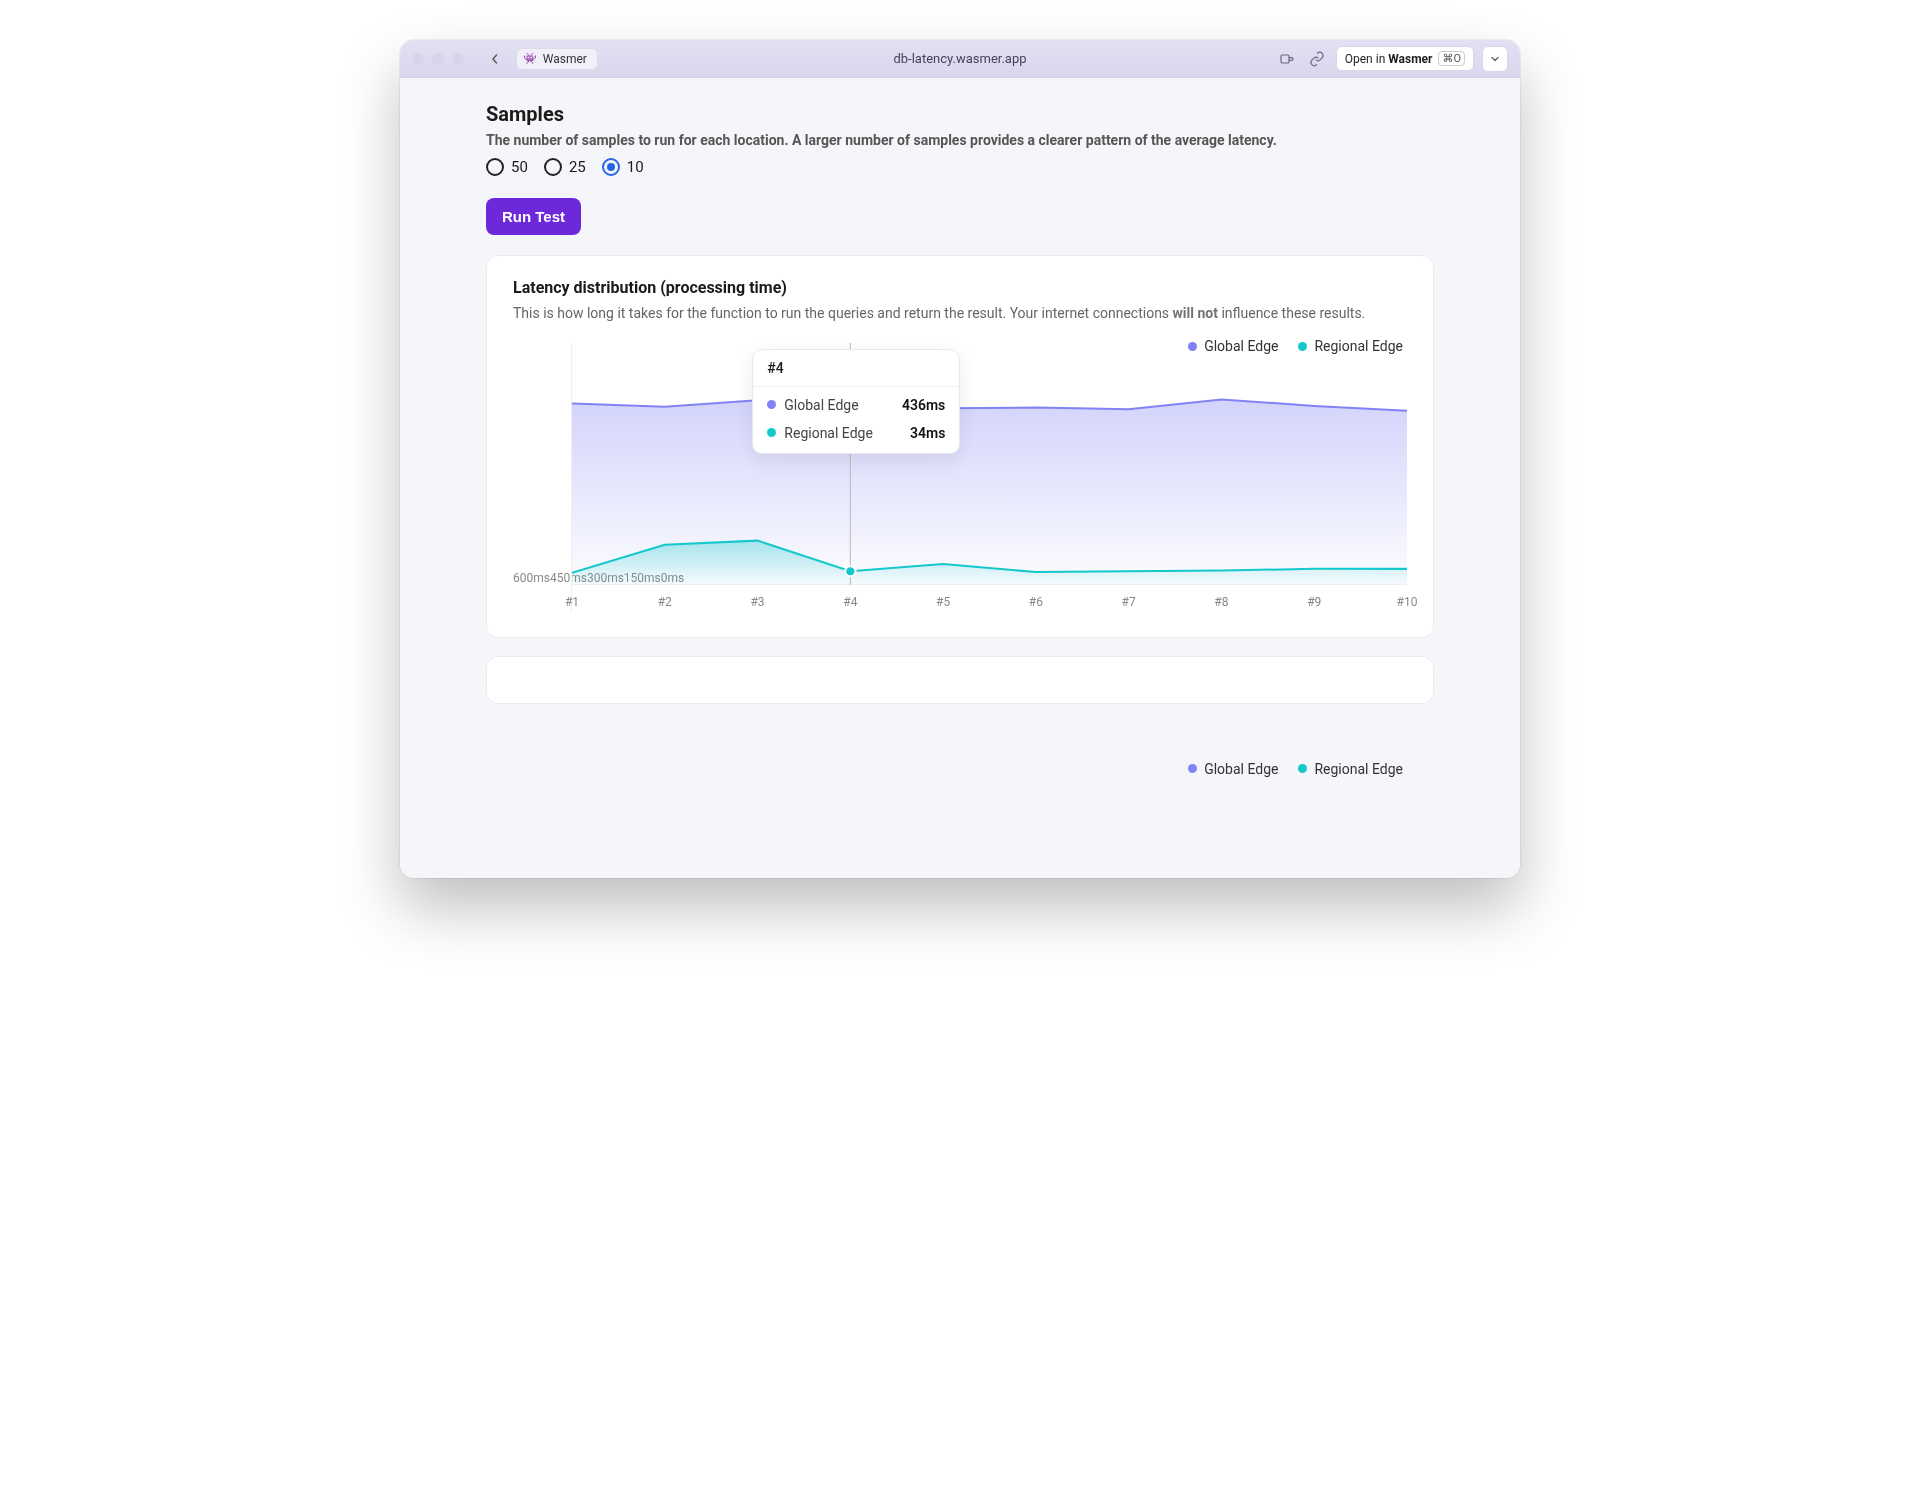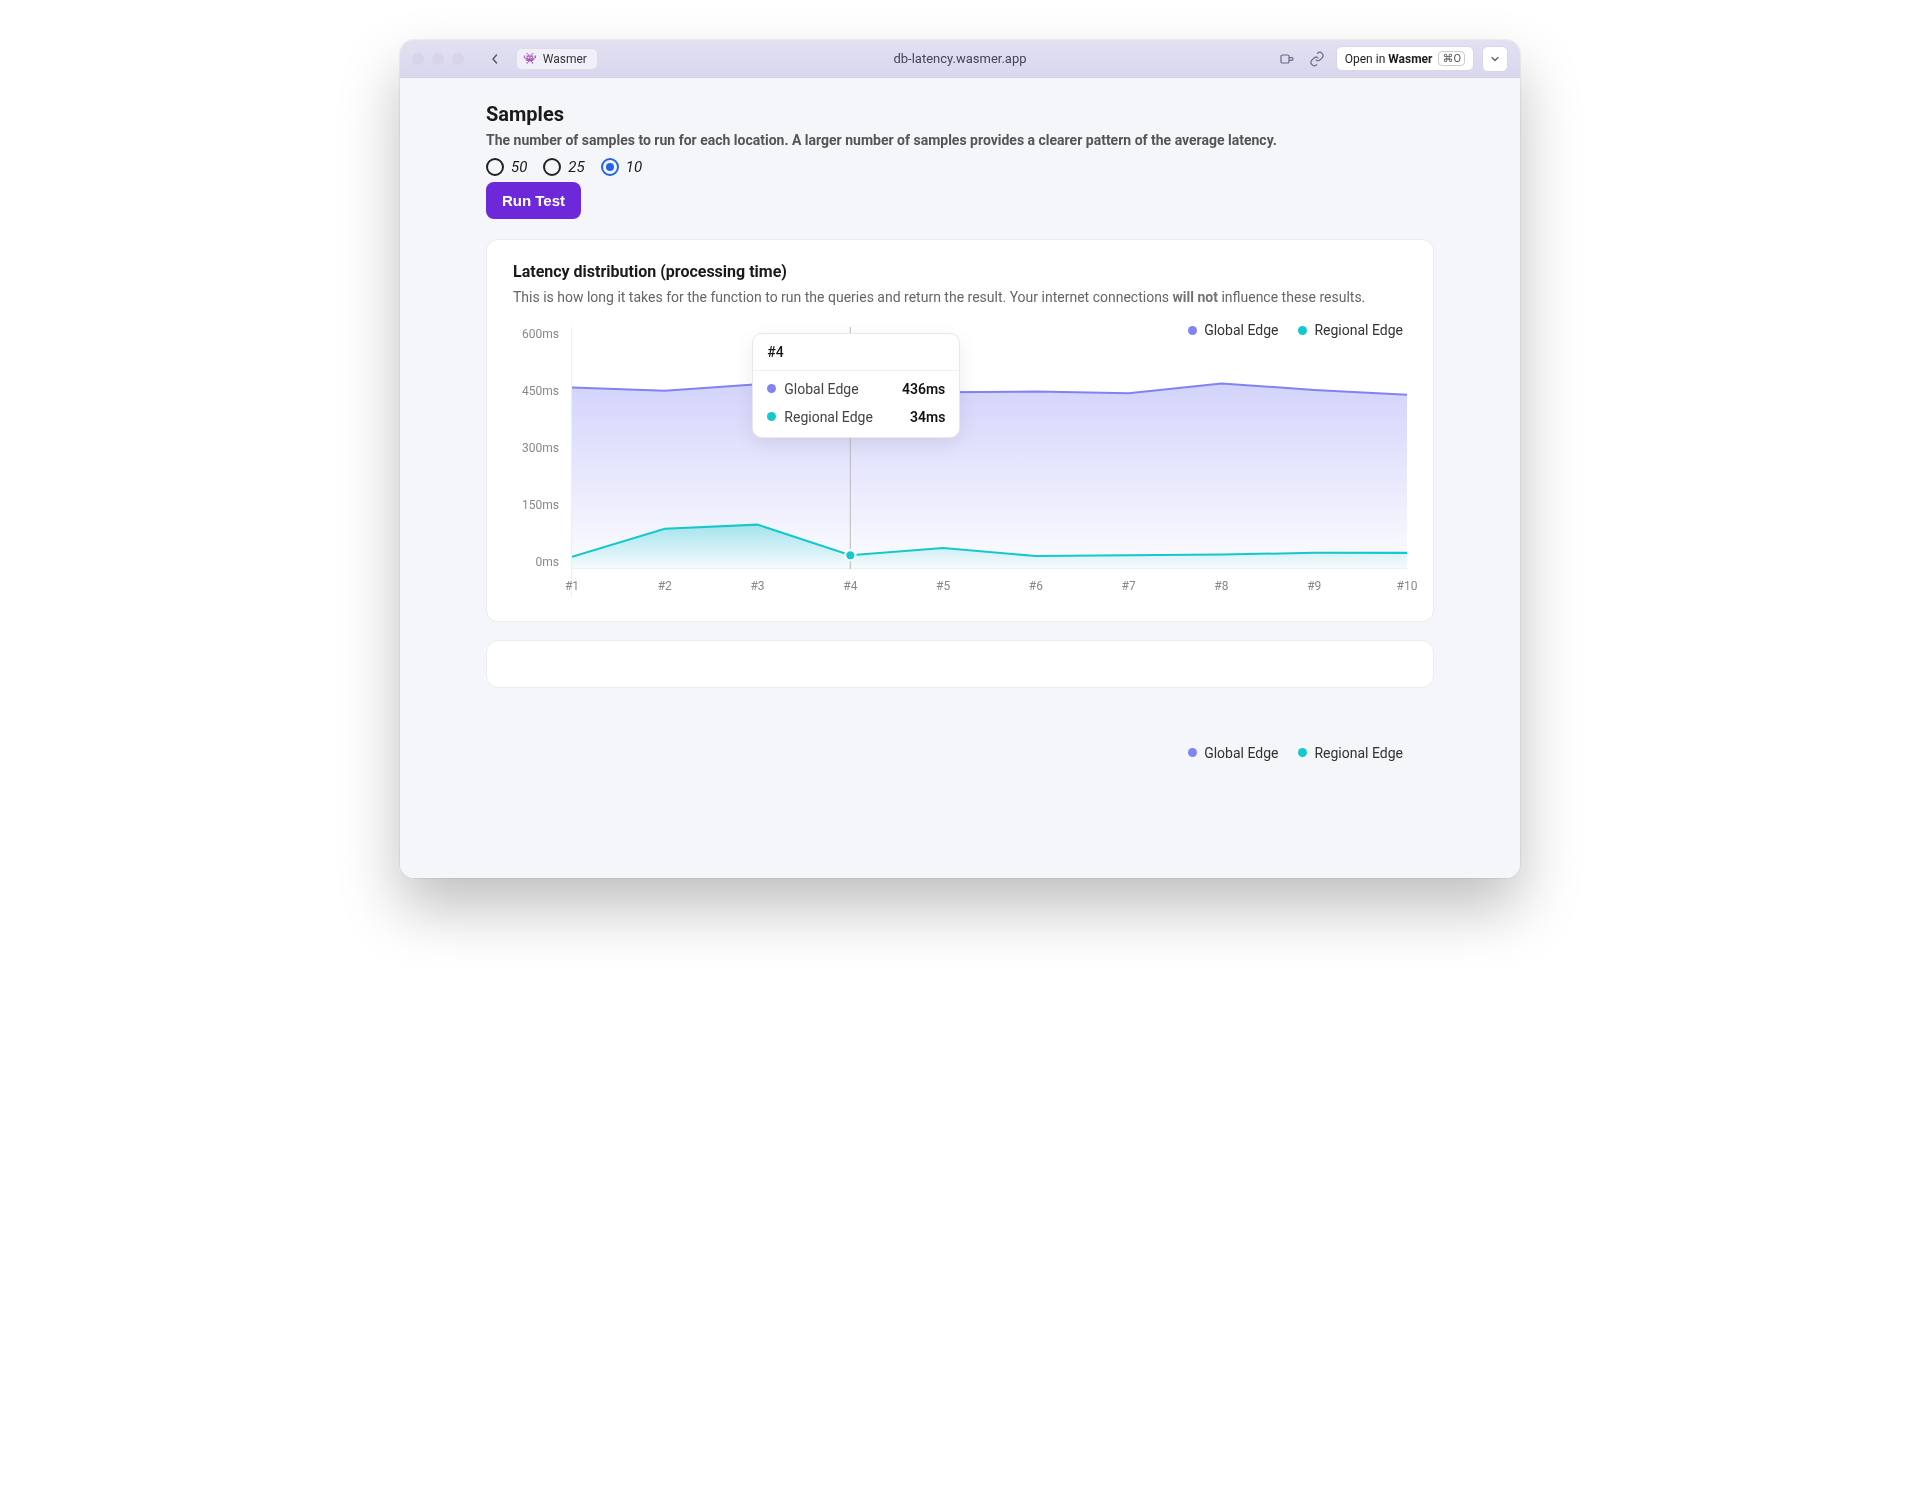--- a/index.html
+++ b/index.html
@@ -85,21 +85,21 @@
       font-size: 20px;
       font-weight: 700;
       margin-bottom: 6px;
     }
     .samples .desc {
       font-size: 14px;
       color: #555;
       margin-bottom: 10px;
       font-weight: bold;
     }
-    .radio-row { display:flex; gap:16px; align-items:center; margin-bottom: 6px; font-style: italic; }
+    .radio-row { display:flex; gap:16px; align-items:center; margin-bottom: 22px; }
     .radio-opt { display:flex; align-items:center; gap:7px; font-size:15px; }
     .radio {
       width:18px; height:18px; border-radius:50%;
       border:2px solid #222; display:inline-block; position:relative;
     }
     .radio.selected { border-color:#2563eb; }
     .radio.selected::after {
       content:""; position:absolute; inset:3px; background:#2563eb; border-radius:50%;
     }
     .run-test-btn {
@@ -146,21 +146,21 @@
     .dot.purple { background:#8183f4; }
     .dot.teal { background:#14c8cb; }
 
     .chart-wrap {
       display:flex;
       gap: 12px;
       height: 270px;
       position:relative;
     }
     .y-axis {
-      display:flex; flex-direction:column; justify-content:space-between;
+      display:flex; justify-content:space-between;
       align-items:flex-end;
       font-size:12px; color:#888;
       padding-bottom: 28px;
       flex-shrink:0;
       width:46px;
     }
     .plot {
       flex:1;
       position:relative;
       border-left:1px solid #eee;

